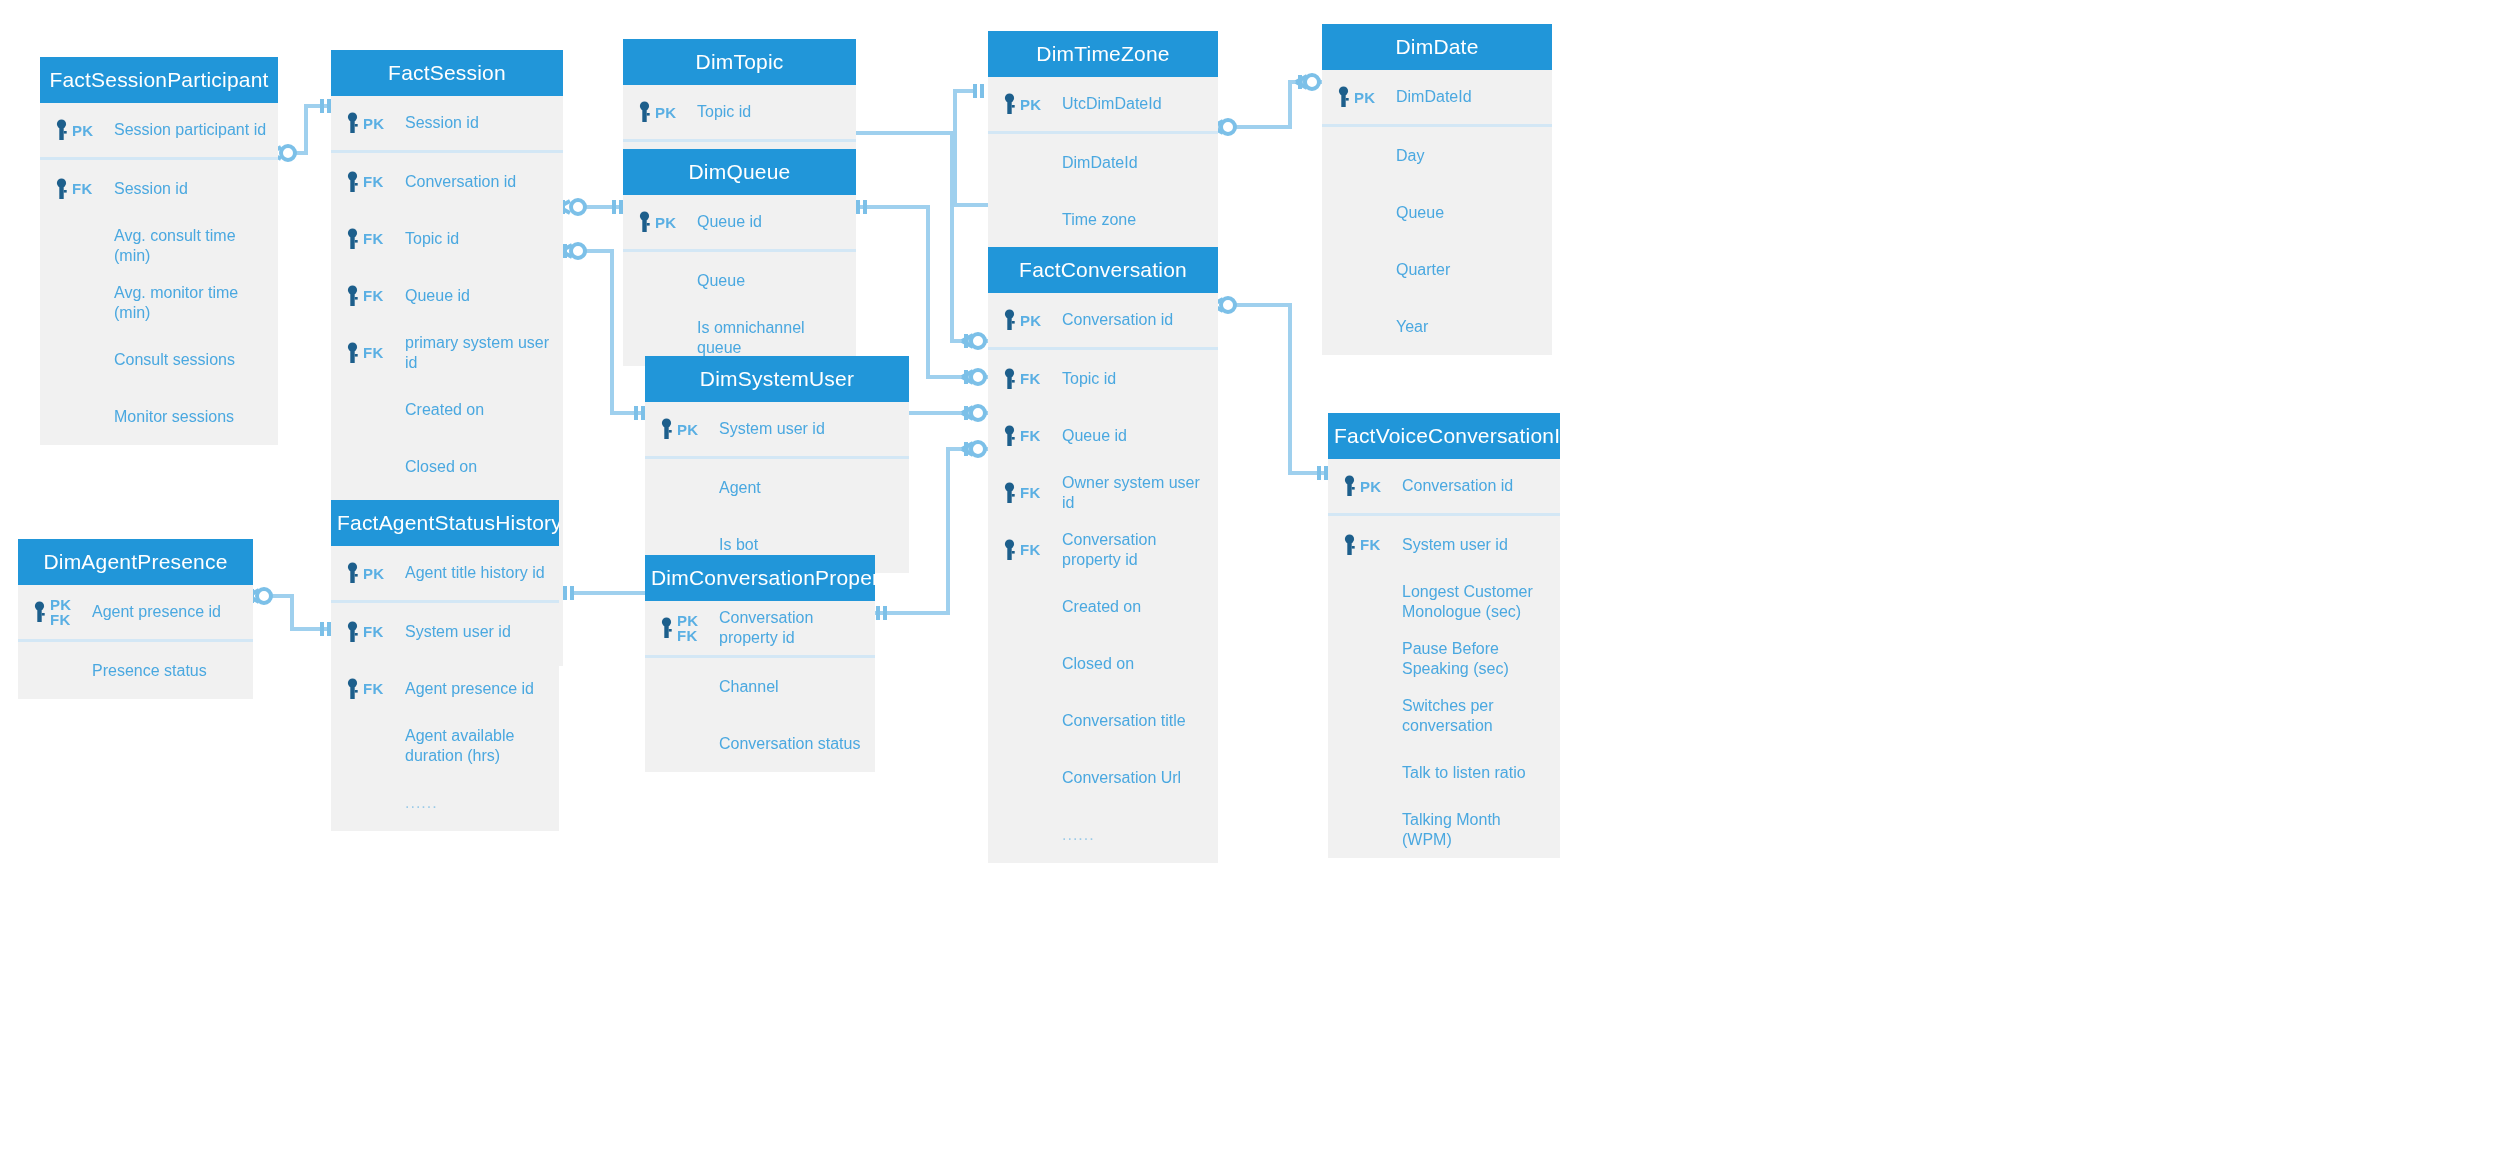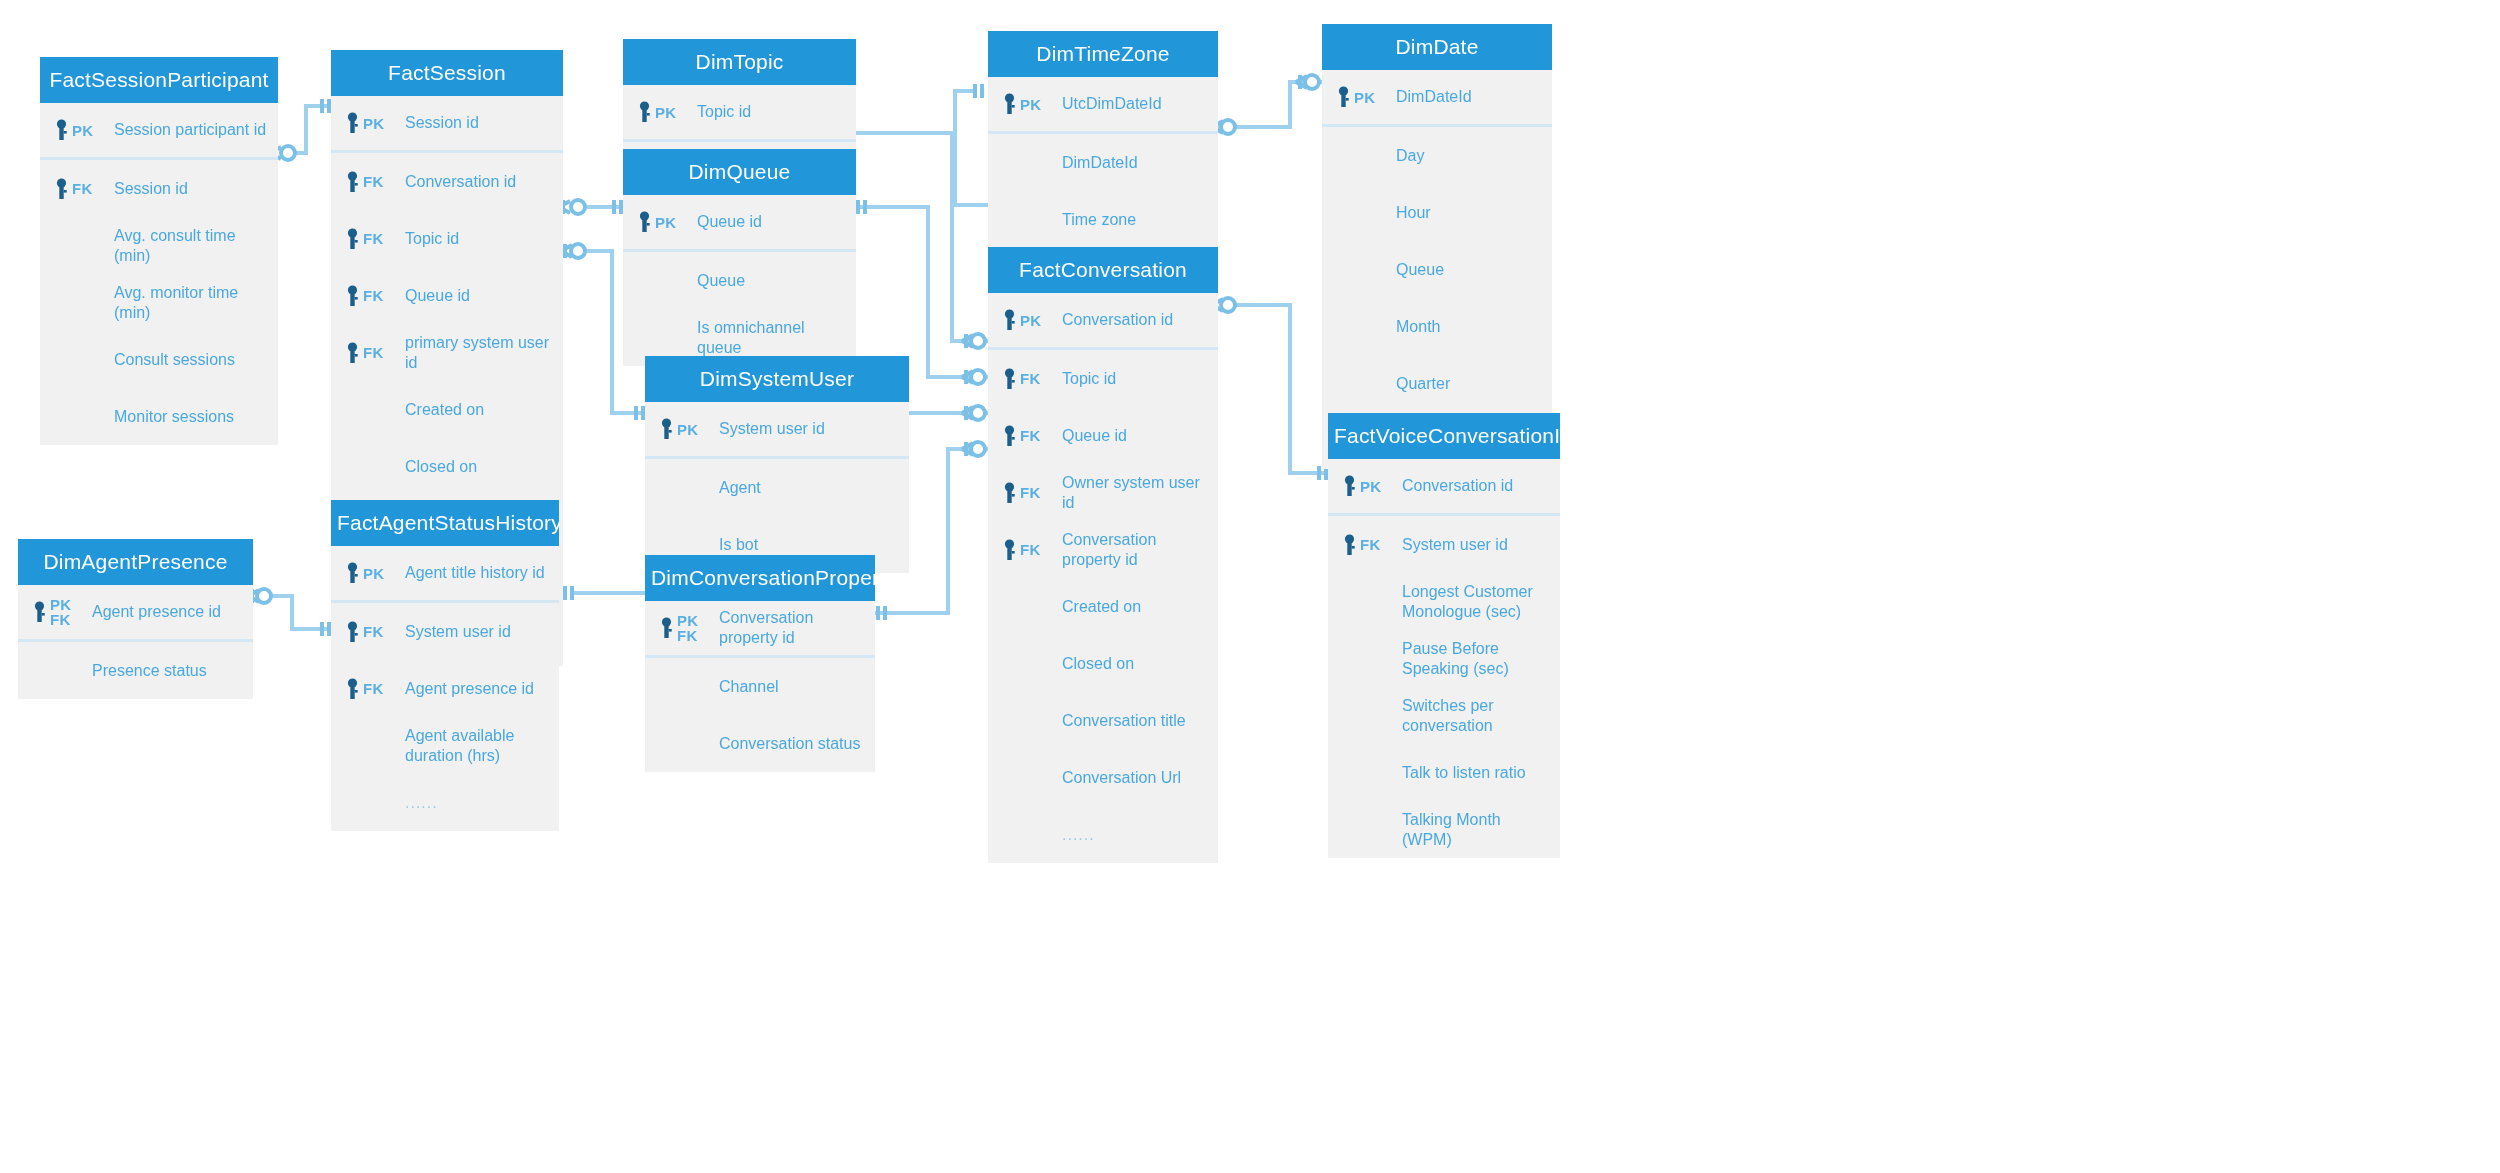--- a/index.html
+++ b/index.html
@@ -428,29 +428,21 @@
         <span class="keytag">PK</span>
       </span>
       <span class="attr-label">DimDateId</span>
     </div>
     <div class="attr">
       <span class="keycell empty"></span>
       <span class="attr-label">Day</span>
     </div>
     <div class="attr">
       <span class="keycell empty"></span>
-      <span class="attr-label">Hour</span>
-    </div>
-    <div class="attr">
-      <span class="keycell empty"></span>
       <span class="attr-label">Queue</span>
-    </div>
-    <div class="attr">
-      <span class="keycell empty"></span>
-      <span class="attr-label">Month</span>
     </div>
     <div class="attr">
       <span class="keycell empty"></span>
       <span class="attr-label">Quarter</span>
     </div>
     <div class="attr">
       <span class="keycell empty"></span>
       <span class="attr-label">Year</span>
     </div>
   </div>

